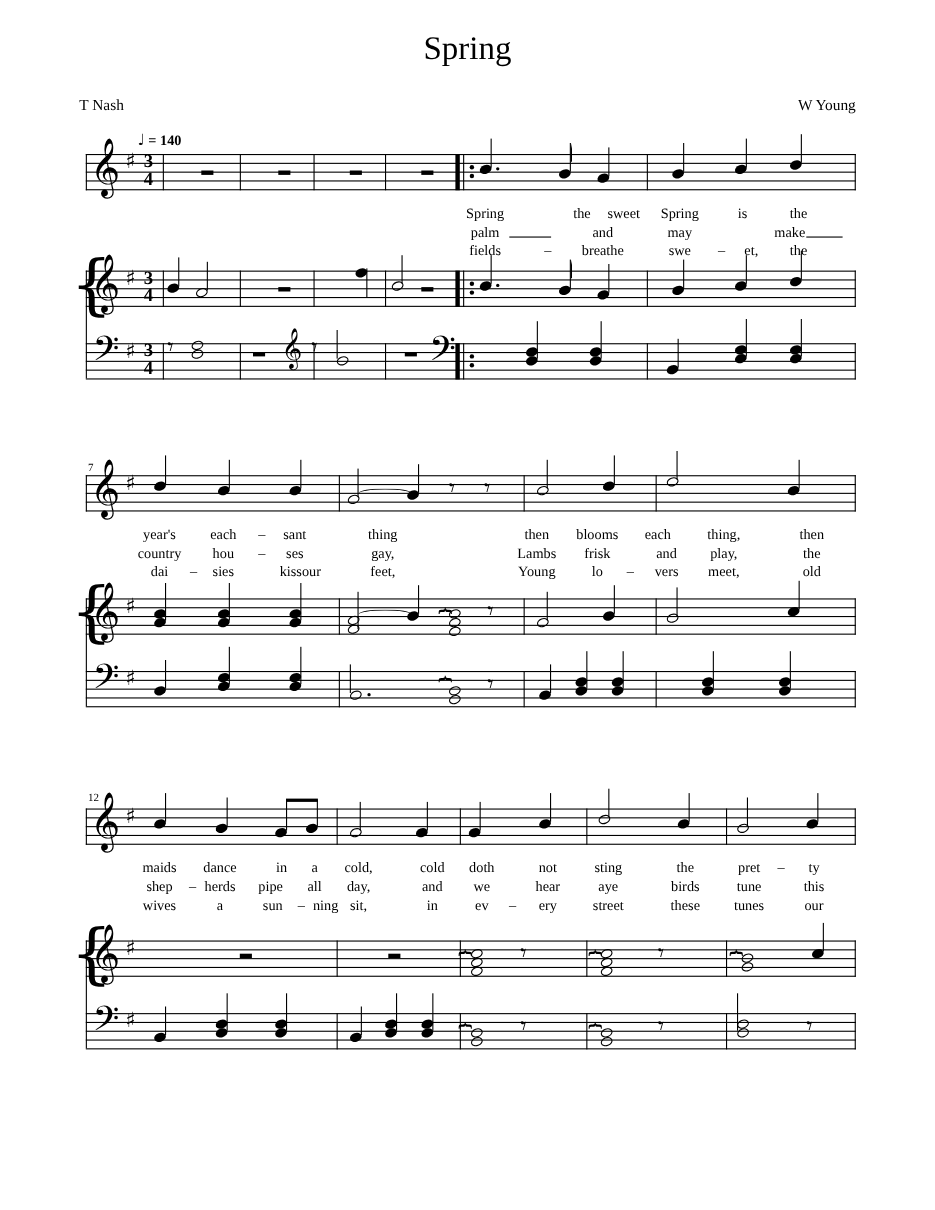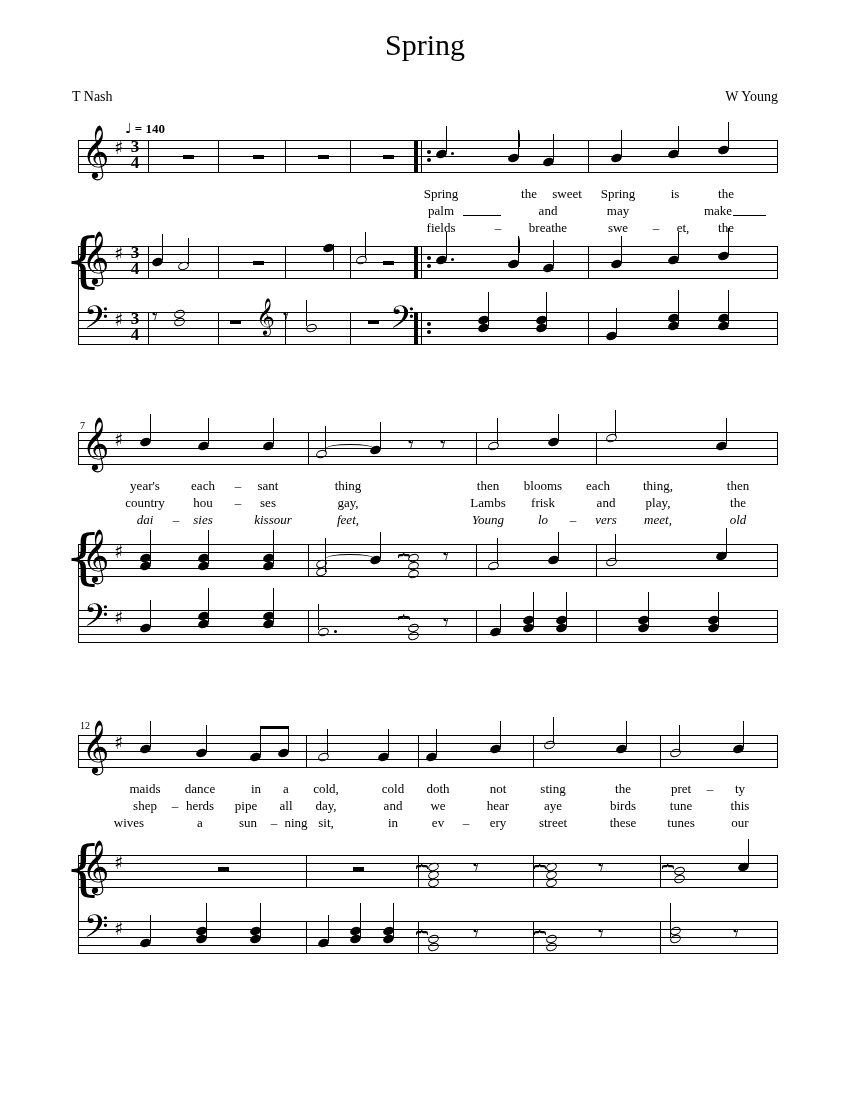--- a/index.html
+++ b/index.html
@@ -311,21 +311,21 @@
       <span class="lyric" style="left:125px">hou</span>
       <span class="lyric" style="left:160px">–</span>
       <span class="lyric" style="left:190px">ses</span>
       <span class="lyric" style="left:270px">gay,</span>
       <span class="lyric" style="left:410px">Lambs</span>
       <span class="lyric" style="left:465px">frisk</span>
       <span class="lyric" style="left:528px">and</span>
       <span class="lyric" style="left:580px">play,</span>
       <span class="lyric" style="left:660px">the</span>
     </div>
-    <div class="lyricline" style="top:80px;font-style:italic;">
+    <div class="lyricline" style="top:80px;">
       <span class="lyric" style="left:67px">dai</span>
       <span class="lyric" style="left:98px">–</span>
       <span class="lyric" style="left:125px">sies</span>
       <span class="lyric" style="left:195px">kissour</span>
       <span class="lyric" style="left:270px">feet,</span>
       <span class="lyric" style="left:410px">Young</span>
       <span class="lyric" style="left:465px">lo</span>
       <span class="lyric" style="left:495px">–</span>
       <span class="lyric" style="left:528px">vers</span>
       <span class="lyric" style="left:580px">meet,</span>
@@ -500,21 +500,21 @@
       <span class="lyric" style="left:248px">day,</span>
       <span class="lyric" style="left:315px">and</span>
       <span class="lyric" style="left:360px">we</span>
       <span class="lyric" style="left:420px">hear</span>
       <span class="lyric" style="left:475px">aye</span>
       <span class="lyric" style="left:545px">birds</span>
       <span class="lyric" style="left:603px">tune</span>
       <span class="lyric" style="left:662px">this</span>
     </div>
     <div class="lyricline" style="top:80px;">
-      <span class="lyric" style="left:51px">wives</span>
+      <span class="lyric" style="left:67px">wives</span>
       <span class="lyric" style="left:122px">a</span>
       <span class="lyric" style="left:170px">sun</span>
       <span class="lyric" style="left:196px">–</span>
       <span class="lyric" style="left:218px">ning</span>
       <span class="lyric" style="left:248px">sit,</span>
       <span class="lyric" style="left:315px">in</span>
       <span class="lyric" style="left:360px">ev</span>
       <span class="lyric" style="left:388px">–</span>
       <span class="lyric" style="left:420px">ery</span>
       <span class="lyric" style="left:475px">street</span>

